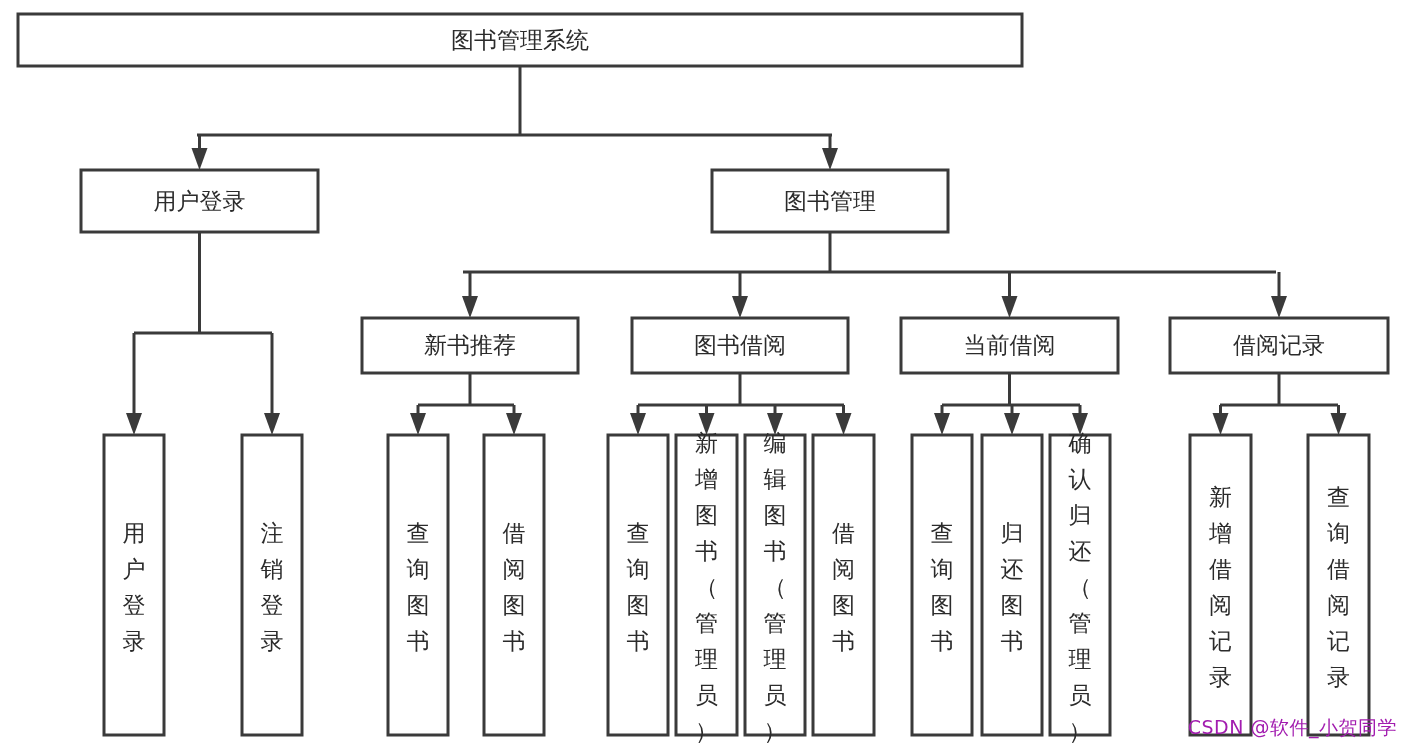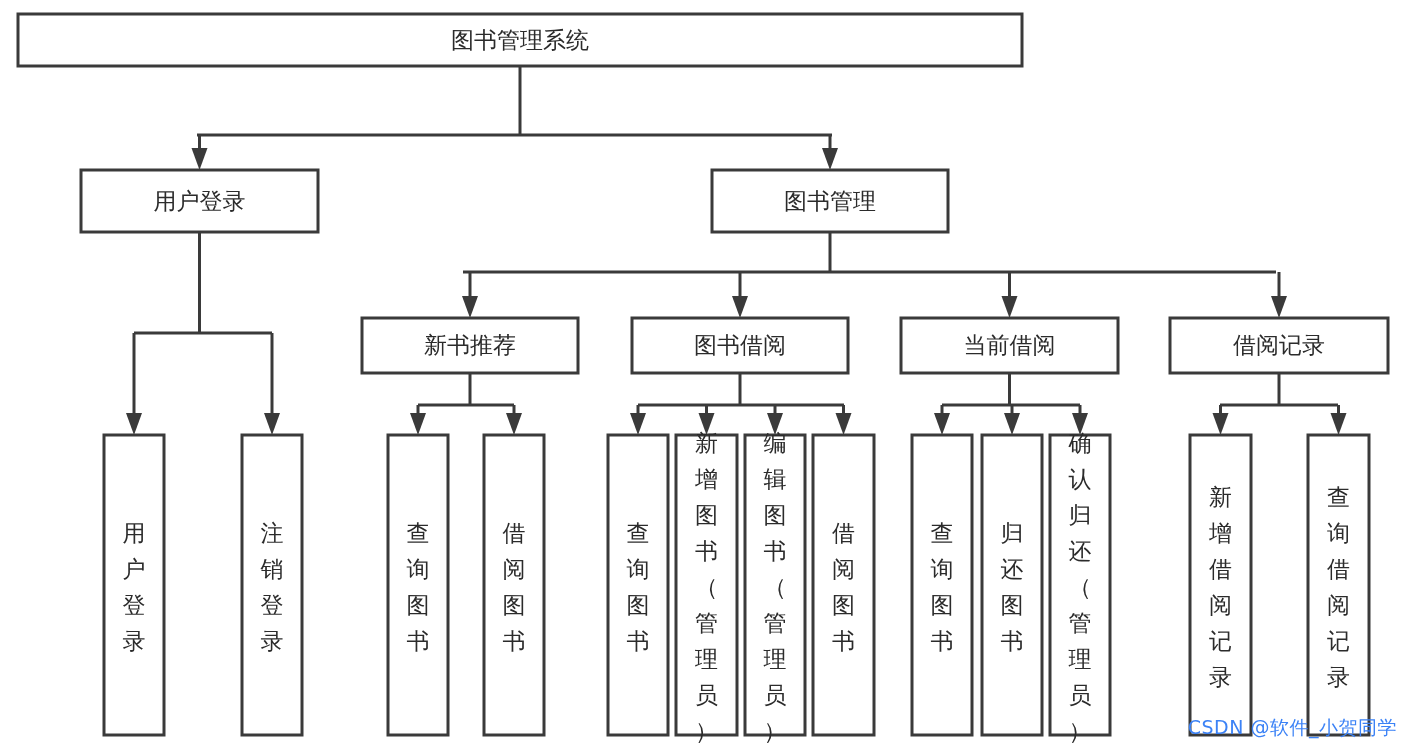--- a/index.html
+++ b/index.html
@@ -52,21 +52,21 @@
   .node-label-vert {
     fill: #2b2b2b;
     font-family: "DejaVu Sans", "Liberation Sans", sans-serif;
     font-size: 23px;
     text-anchor: middle;
   }
   .watermark {
     position: absolute;
     right: 8px;
     bottom: 6px;
-    color: #3b82f6;
+    color: #a21caf;
     font-size: 19px;
     font-family: "DejaVu Sans", "Liberation Sans", sans-serif;
     letter-spacing: 0.5px;
     white-space: nowrap;
     user-select: none;
   }
 </style>
 </head>
 <body>
 

